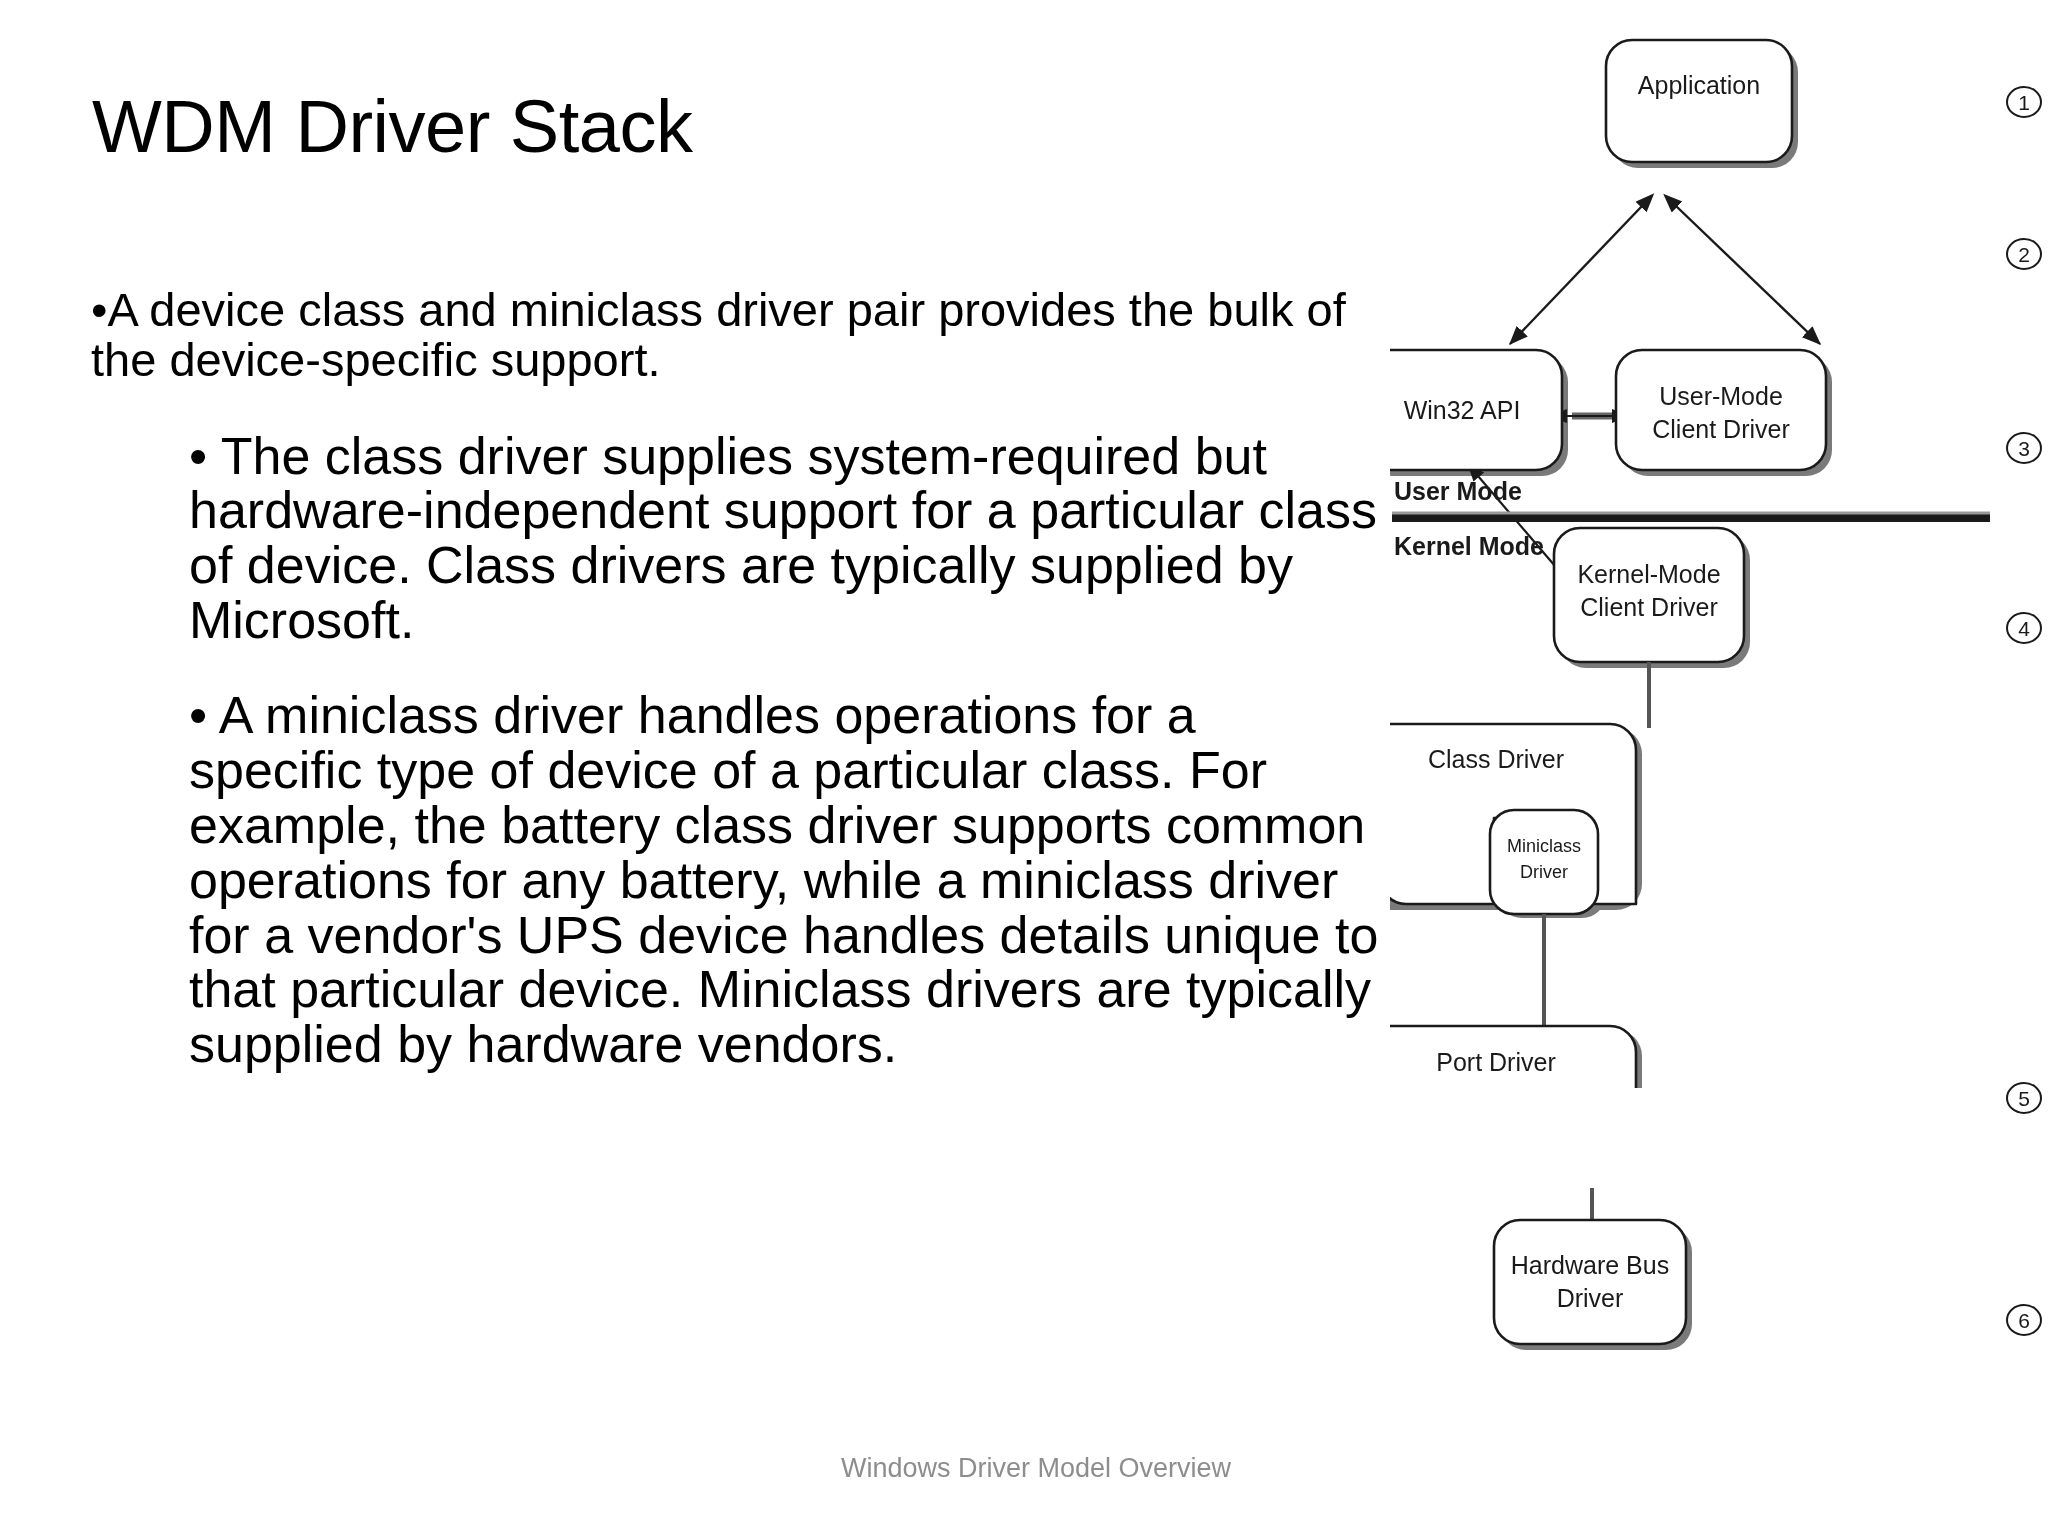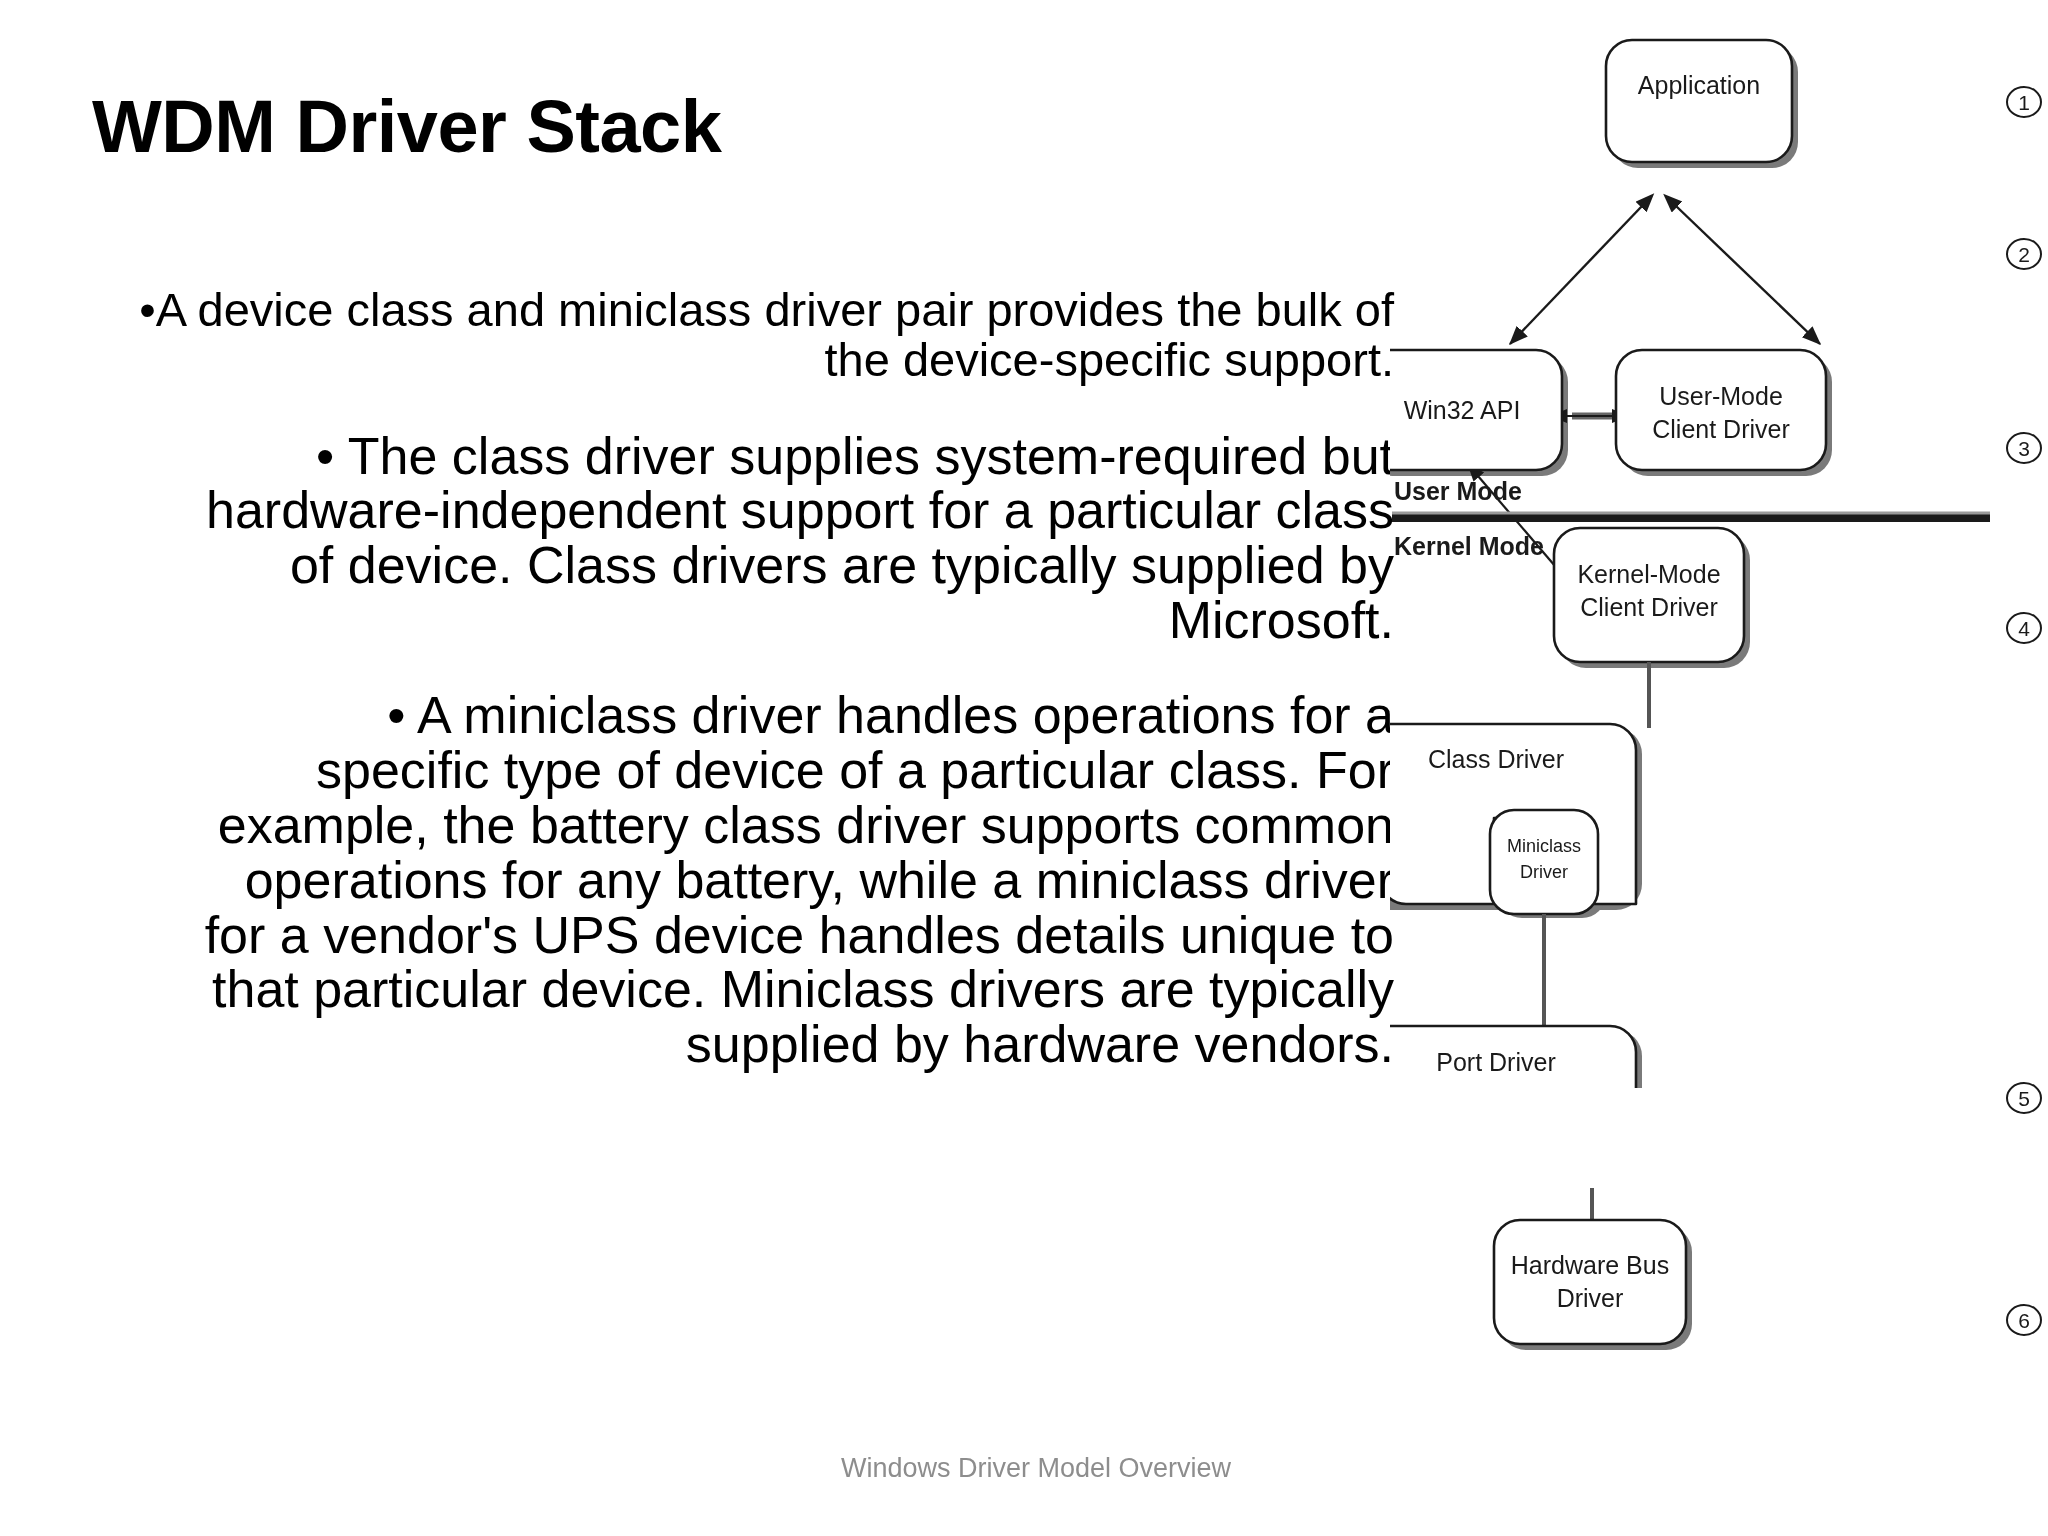--- a/index.html
+++ b/index.html
@@ -15,33 +15,32 @@
     font-family: "Liberation Sans", sans-serif;
     color: #000000;
   }
 
   
   #slide-title {
     position: absolute;
     left: 92px;
     top: 88px;
     font-size: 74px;
-    font-weight: bold;
+    font-weight: normal;
     letter-spacing: -0.5px;
     line-height: 1.05;
     white-space: nowrap;
   }
 
   
   #body-column {
     position: absolute;
-    left: 104px;
+    left: 91px;
     top: 285px;
     width: 1290px;
-    text-align: right;
   }
   .bullet-l1 {
     font-size: 47px;
     line-height: 1.06;
     margin: 0 0 44px 0;
     text-indent: 0;
   }
   .bullet-l2 {
     font-size: 52px;
     line-height: 1.055;

